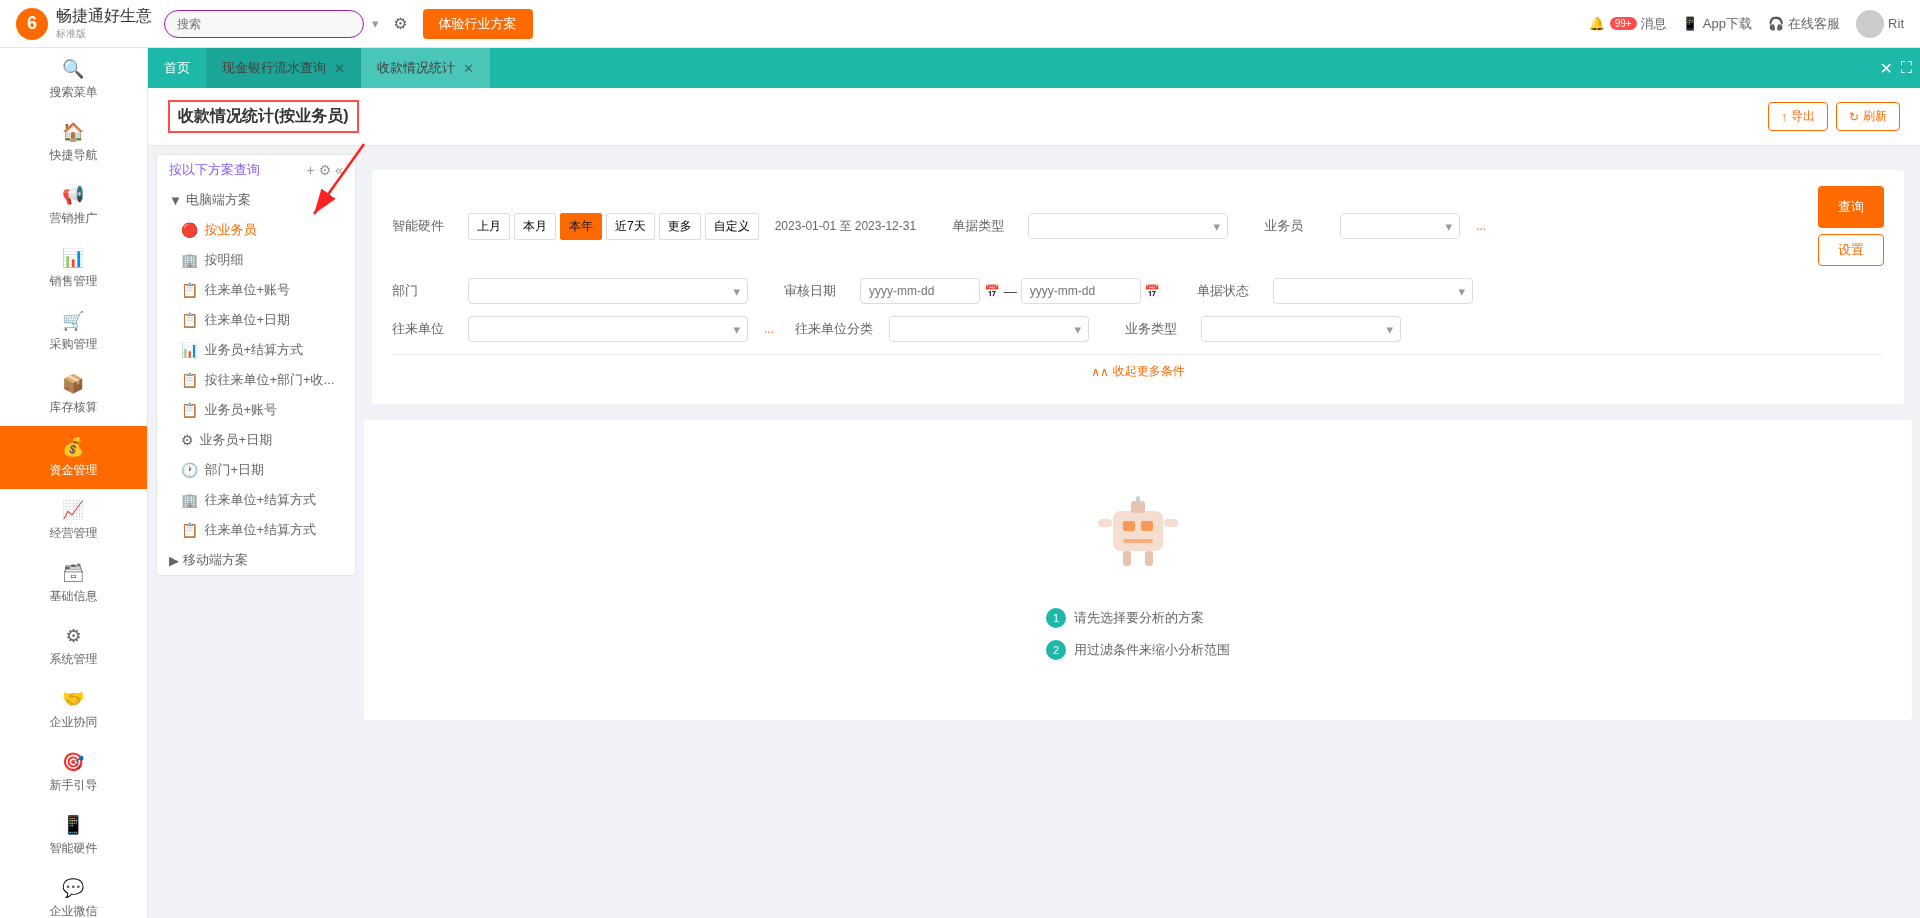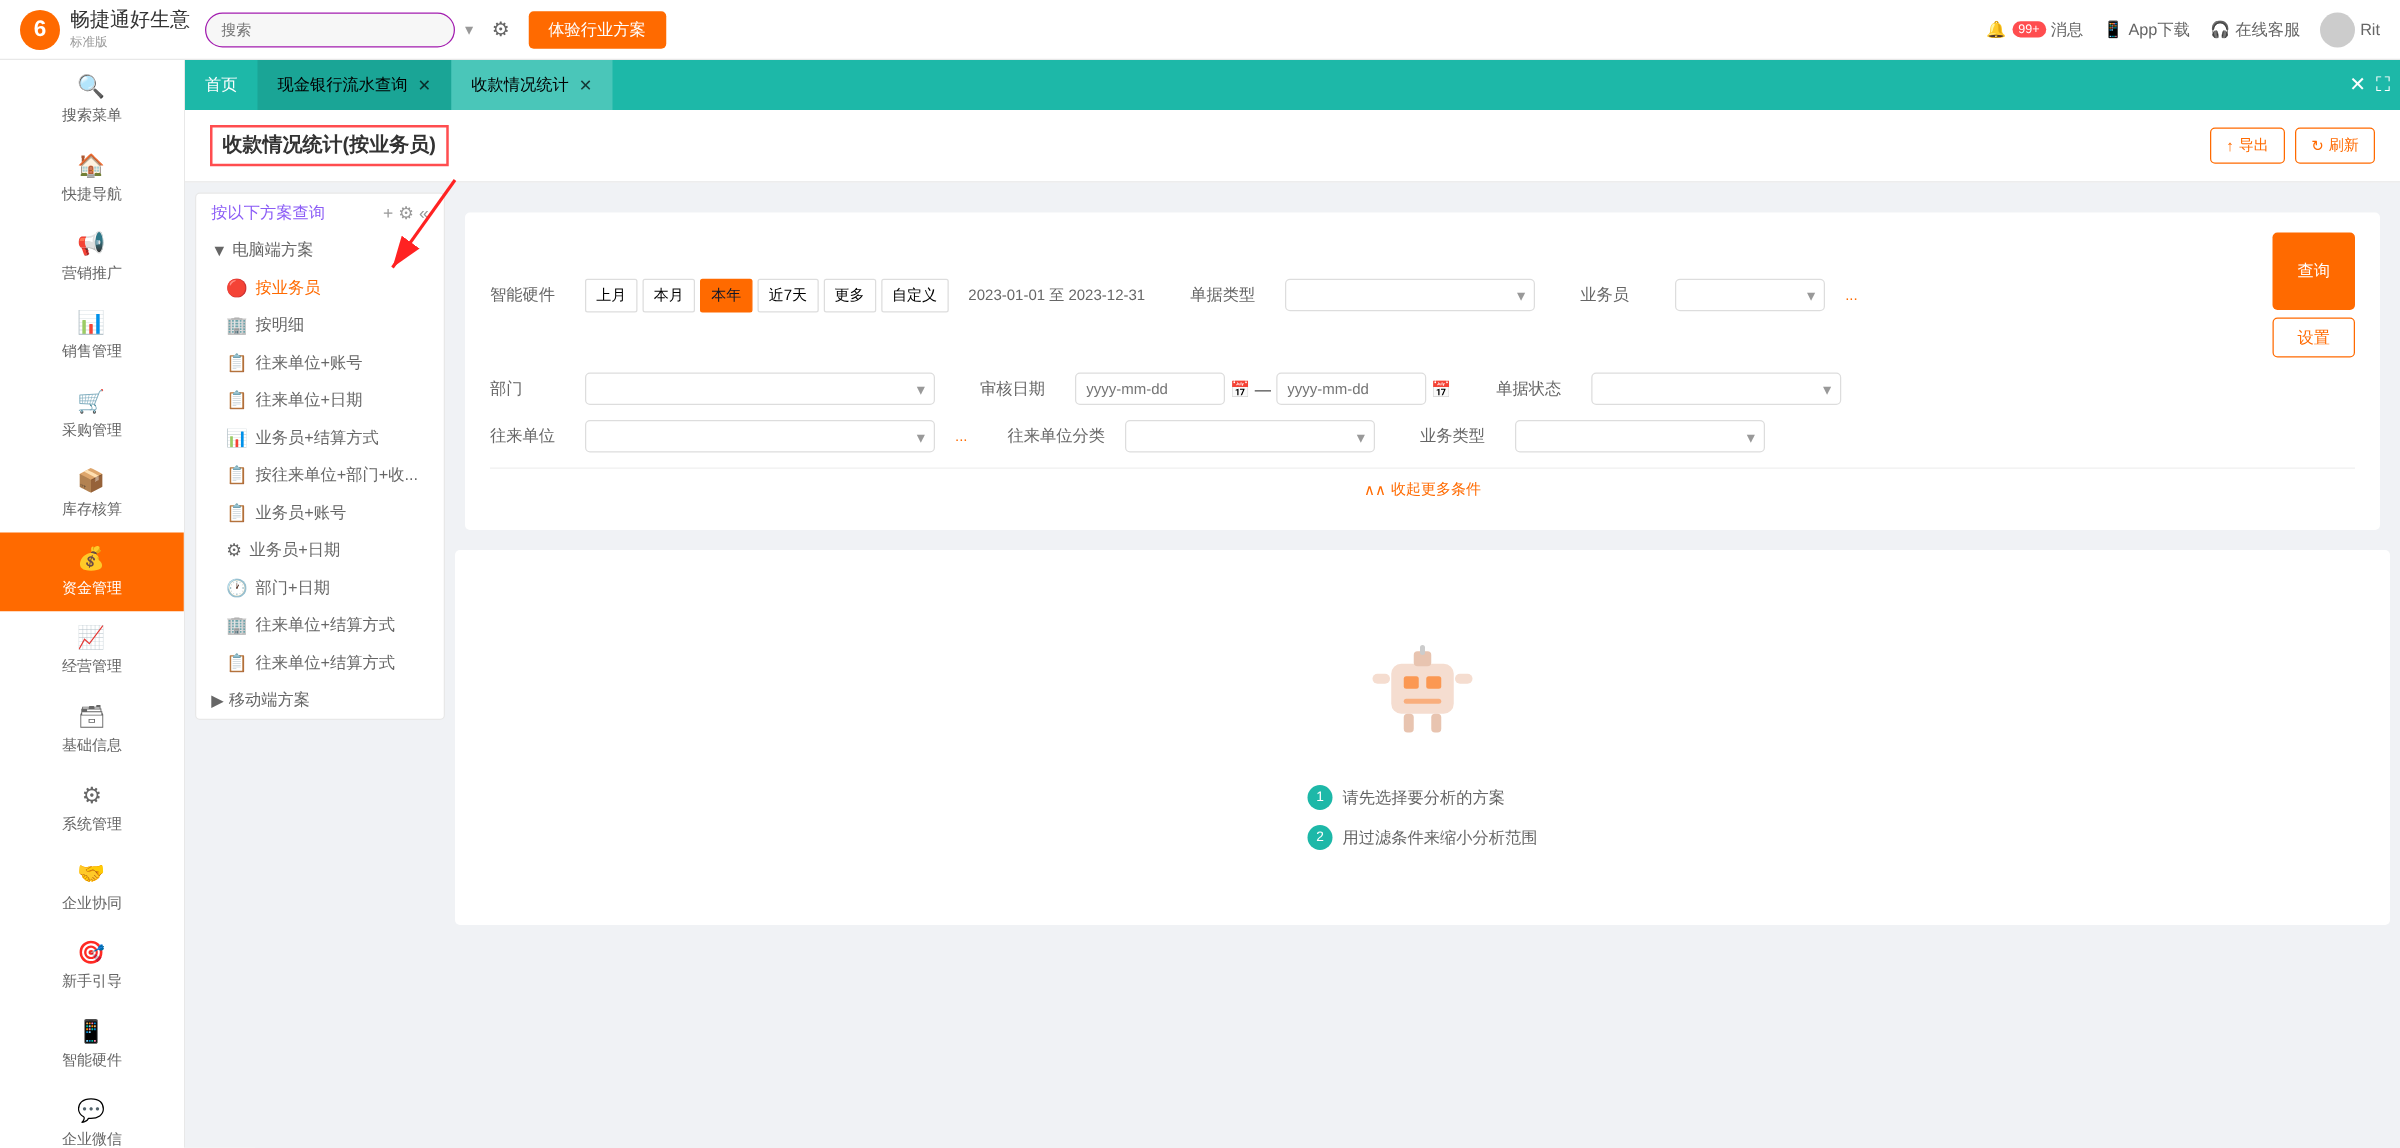--- a/index.html
+++ b/index.html
@@ -119,21 +119,21 @@
       padding: 0 16px;
       color: white;
       font-size: 13px;
       cursor: pointer;
       height: 40px;
       display: flex;
       align-items: center;
     }
     .tab-item {
       padding: 0 16px;
-      color: #000000;
+      color: #404040;
       font-size: 13px;
       cursor: pointer;
       height: 40px;
       display: flex;
       align-items: center;
       gap: 8px;
       background: rgba(0,0,0,0.1);
     }
     .tab-item.active {
       background: rgba(255,255,255,0.2);
@@ -268,21 +268,21 @@
       border: none;
       color: #ff6a00;
       cursor: pointer;
       font-size: 12px;
     }
     .query-btn {
       background: #ff6a00;
       color: white;
       border: none;
       border-radius: 4px;
-      padding: 22px 20px;
+      padding: 12px 20px;
       cursor: pointer;
       font-size: 13px;
     }
     .settings-btn {
       background: white;
       color: #ff6a00;
       border: 1px solid #ff6a00;
       border-radius: 4px;
       padding: 6px 16px;
       cursor: pointer;
@@ -643,21 +643,21 @@
 
             <div class="filter-row">
               <span class="filter-label">往来单位</span>
               <div class="filter-select-wrapper">
                 <select class="filter-select" style="min-width:280px;">
                   <option></option>
                 </select>
               </div>
               <button class="more-btn">...</button>
 
-              <span class="filter-label" style="margin-left:16px;">往来单位分类</span>
+              <span class="filter-label" style="margin-left:5px;">往来单位分类</span>
               <div class="filter-select-wrapper">
                 <select class="filter-select" style="min-width:200px;">
                   <option></option>
                 </select>
               </div>
 
               <span class="filter-label" style="margin-left:20px;">业务类型</span>
               <div class="filter-select-wrapper">
                 <select class="filter-select" style="min-width:200px;">
                   <option></option>

